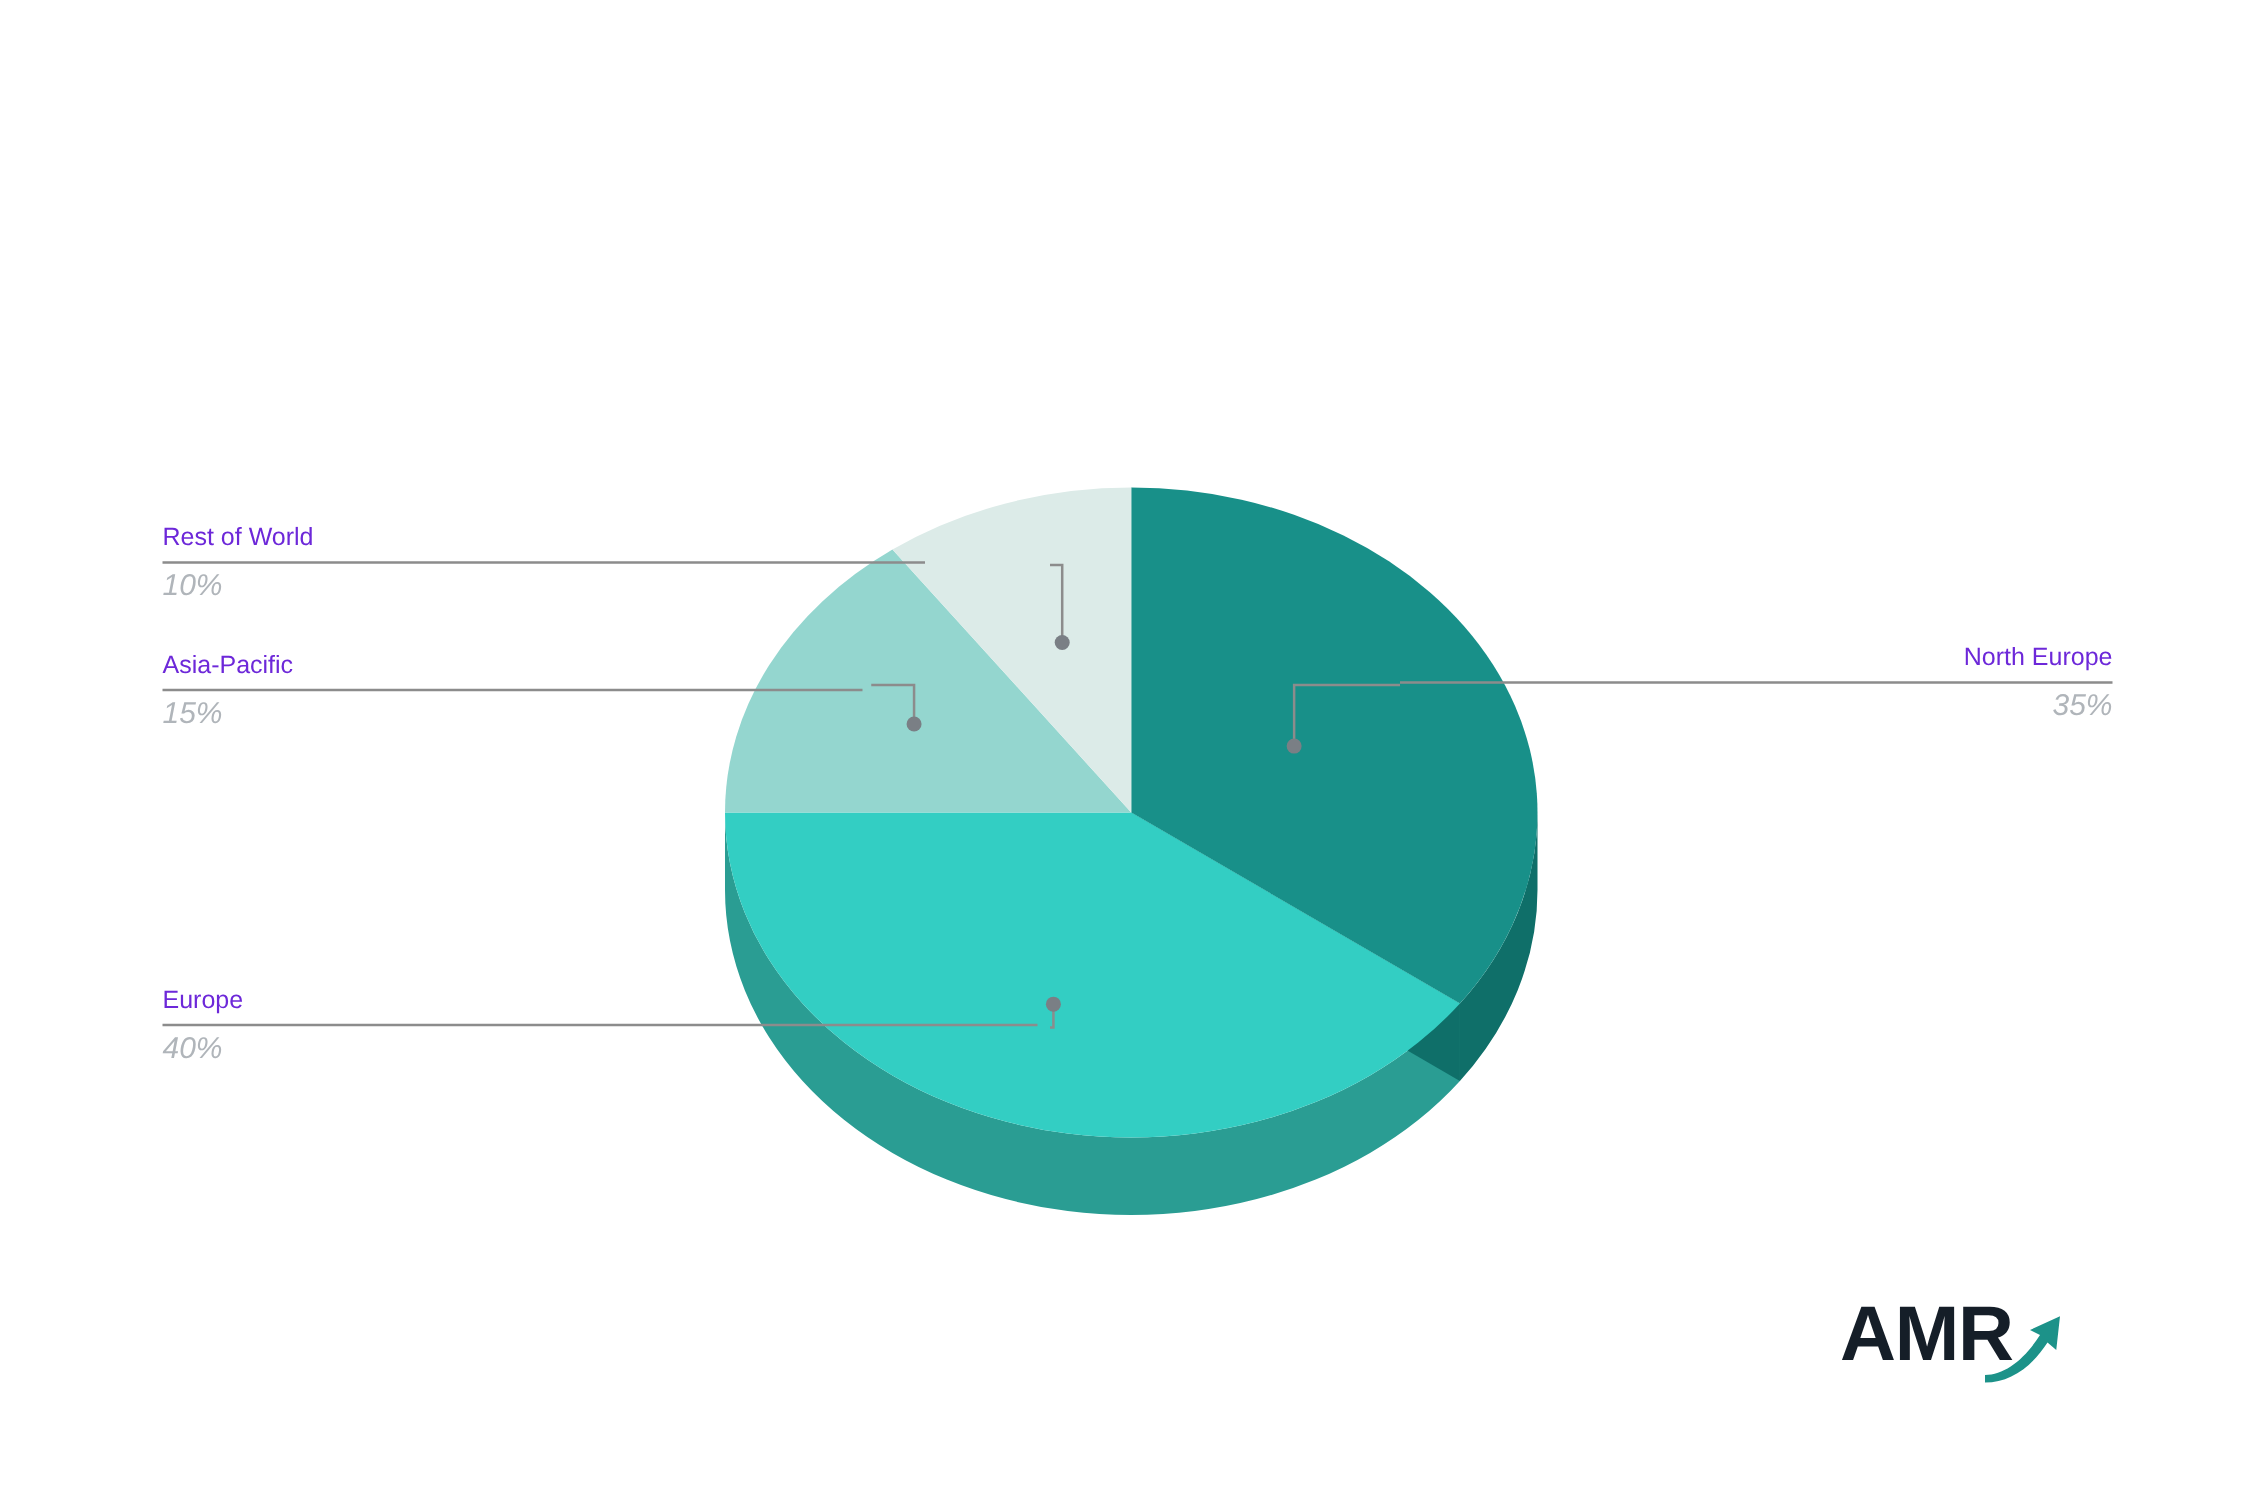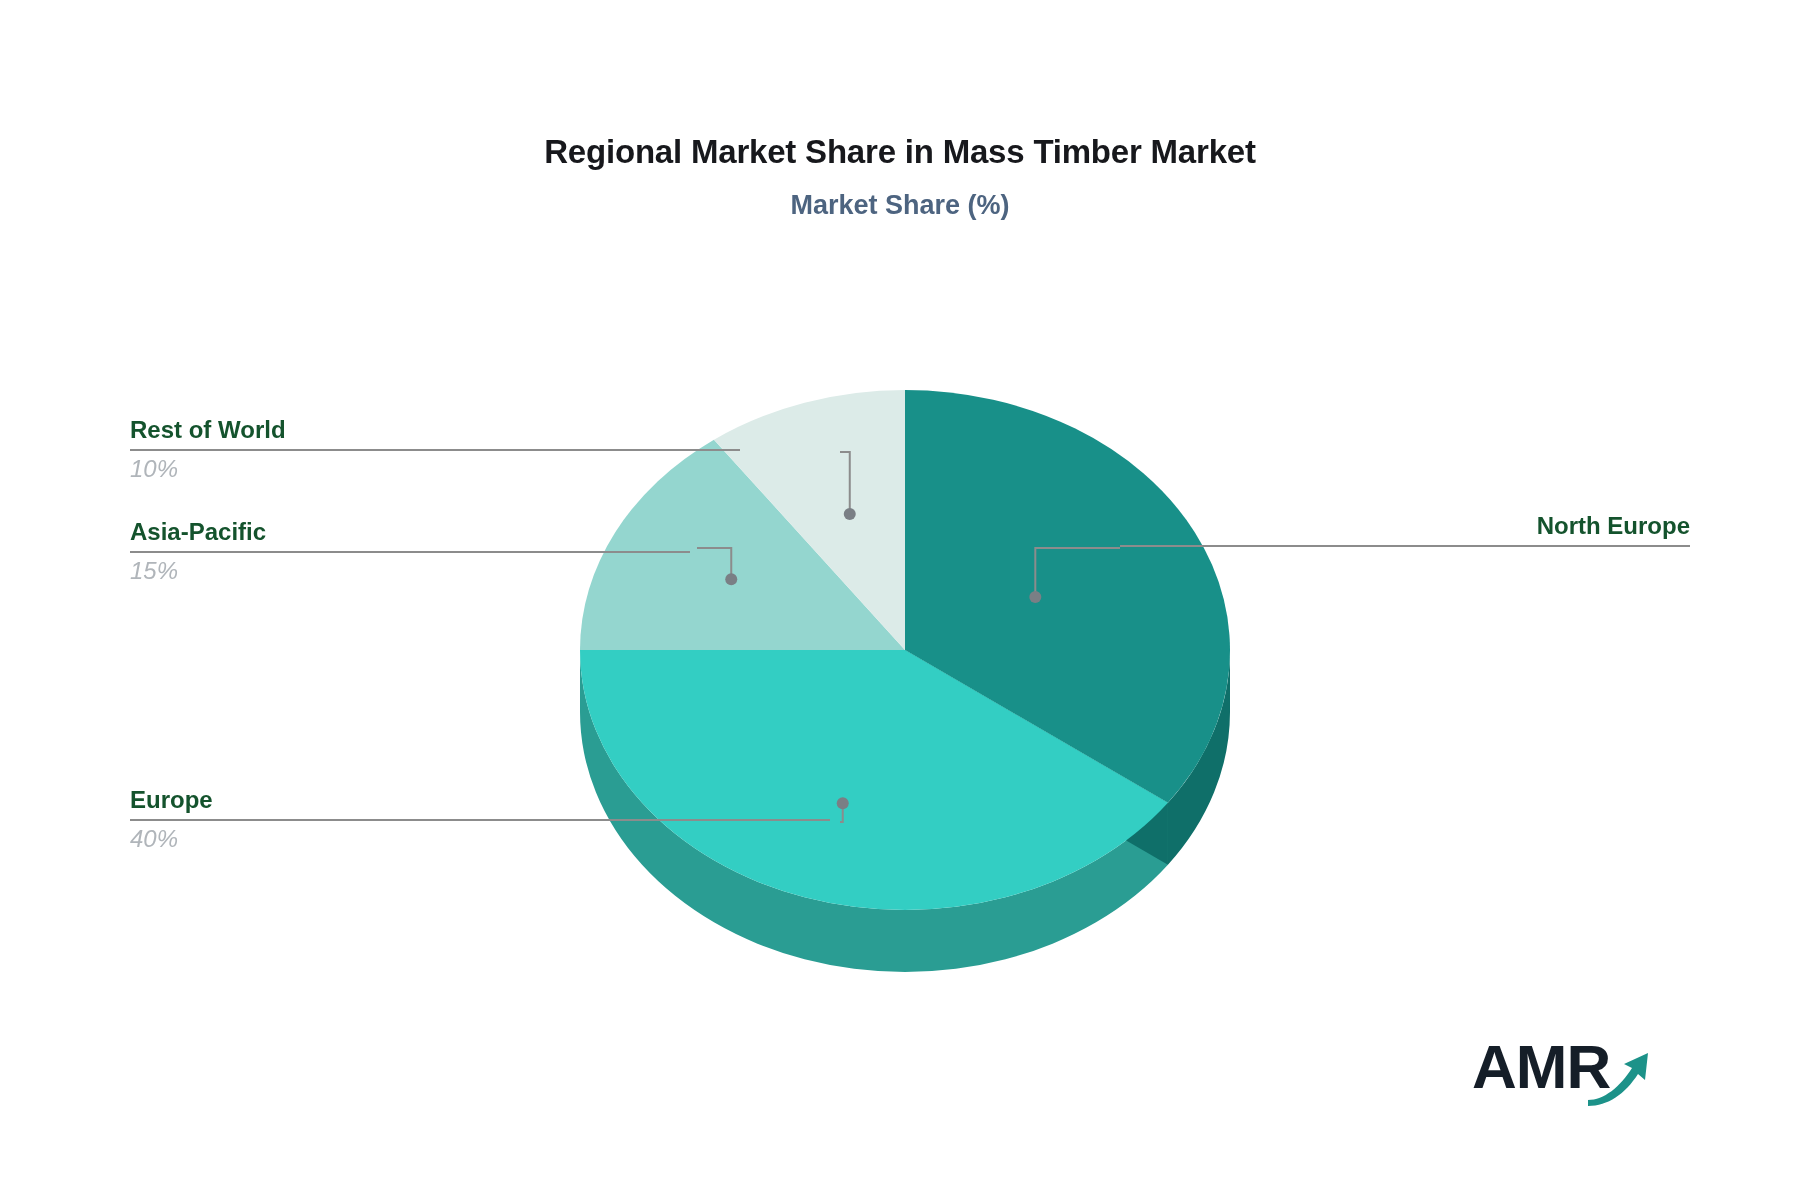--- a/index.html
+++ b/index.html
@@ -50,25 +50,24 @@
     height: 1196px;
     overflow: visible;
   }
 
   
   .callout {
     position: absolute;
     box-sizing: border-box;
   }
   .callout .cl-name {
-    font-size: 24px;
-    color: #14532d;
+    font-size: 20px;
+    color: #6d28d9;
     line-height: 30px;
     white-space: nowrap;
-    font-weight: bold;
   }
   .callout .cl-rule {
     height: 0;
     border-top: 2px solid #8c8c8c;
     margin: 4px 0 3px 0;
   }
   .callout .cl-value {
     font-size: 24px;
     color: #b0b5ba;
     line-height: 30px;
@@ -85,24 +84,20 @@
     top: 1030px;
     width: 180px;
     height: 78px;
   }
 </style>
 </head>
 <body>
 
 <div id="canvas">
 
-  <div class="title-block">
-    <div class="chart-title">Regional Market Share in Mass Timber Market</div>
-    <div class="chart-subtitle">Market Share (%)</div>
-  </div>
 
   <svg id="pie-svg" viewBox="0 0 1800 1196">
     <g id="pie-group">
         <path d="M 1230 650 A 325 260 0 0 1 1167.9305231718579 802.8241655960429
              L 1167.9305231718579 864.8241655960429 A 325 260 0 0 0 1230 712 Z" fill="#0f6f69"></path>
         <path d="M 1167.9305231718579 802.8241655960429 A 325 260 0 0 1 580 650
              L 580 712 A 325 260 0 0 0 1167.9305231718579 864.8241655960429 Z" fill="#2a9d93"></path>
         <path d="M 905 650 L 1167.9305231718579 802.8241655960429 L 1167.9305231718579 864.8241655960429 L 905 712 Z" fill="#0f6f69"></path>
         <path d="M 905 650 L 905 390 A 325 260 0 0 1 1167.9305231718579 802.8241655960429 Z" fill="#189089"></path>
         <path d="M 905 650 L 1167.9305231718579 802.8241655960429 A 325 260 0 0 1 580 650 Z" fill="#33cec3"></path>
@@ -135,20 +130,21 @@
 
   <div class="callout left" style="left:130px; top:785px; width:700px;">
     <div class="cl-name">Europe</div>
     <div class="cl-rule"></div>
     <div class="cl-value">40%</div>
   </div>
 
   <div class="callout right" style="left:1120px; top:511px; width:570px;">
     <div class="cl-name">North Europe</div>
     <div class="cl-rule"></div>
+    <div class="cl-value">35%</div>
   </div>
 
   <svg id="amr-logo" viewBox="0 0 180 78">
     <text x="0" y="58" id="amr-text" font-family="Liberation Sans, sans-serif" font-size="62" font-weight="bold" letter-spacing="-1" fill="#151e28">AMR</text>
     <g id="amr-arrow" fill="#1c9289">
       <path d="M116 70 C132 70 148 57 160 38 L152 34 L176 23 L173 50 L166 44 C153 64 136 76 116 76 Z"></path>
     </g>
   </svg>
 
 </div>

